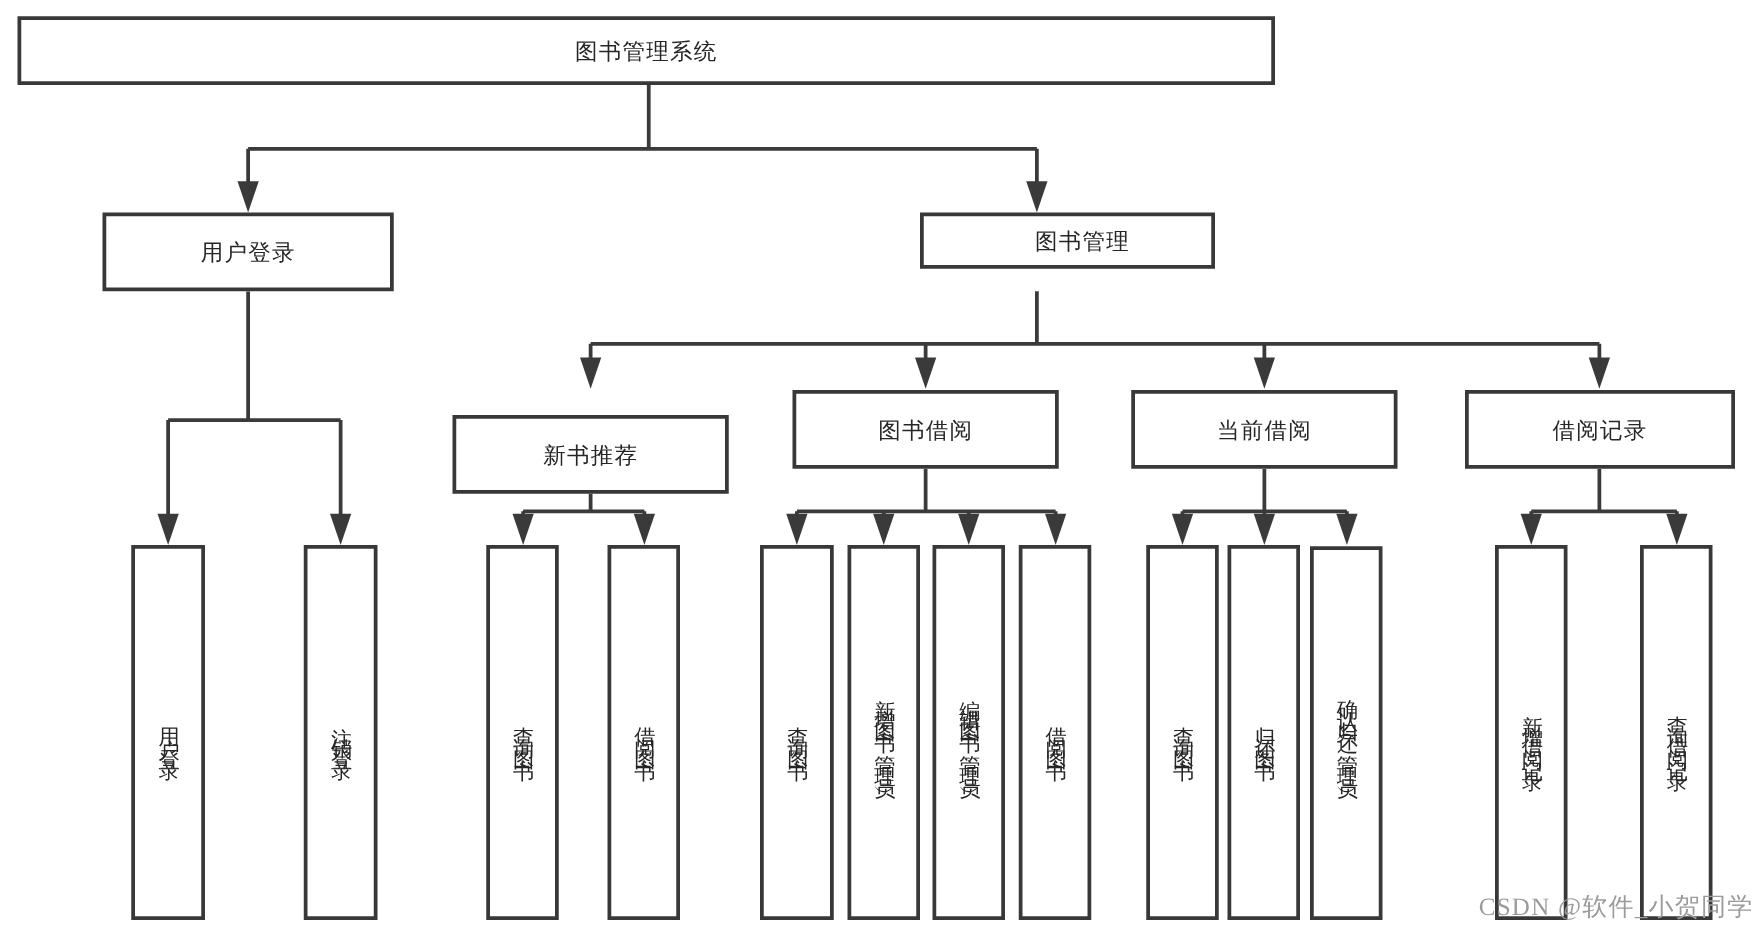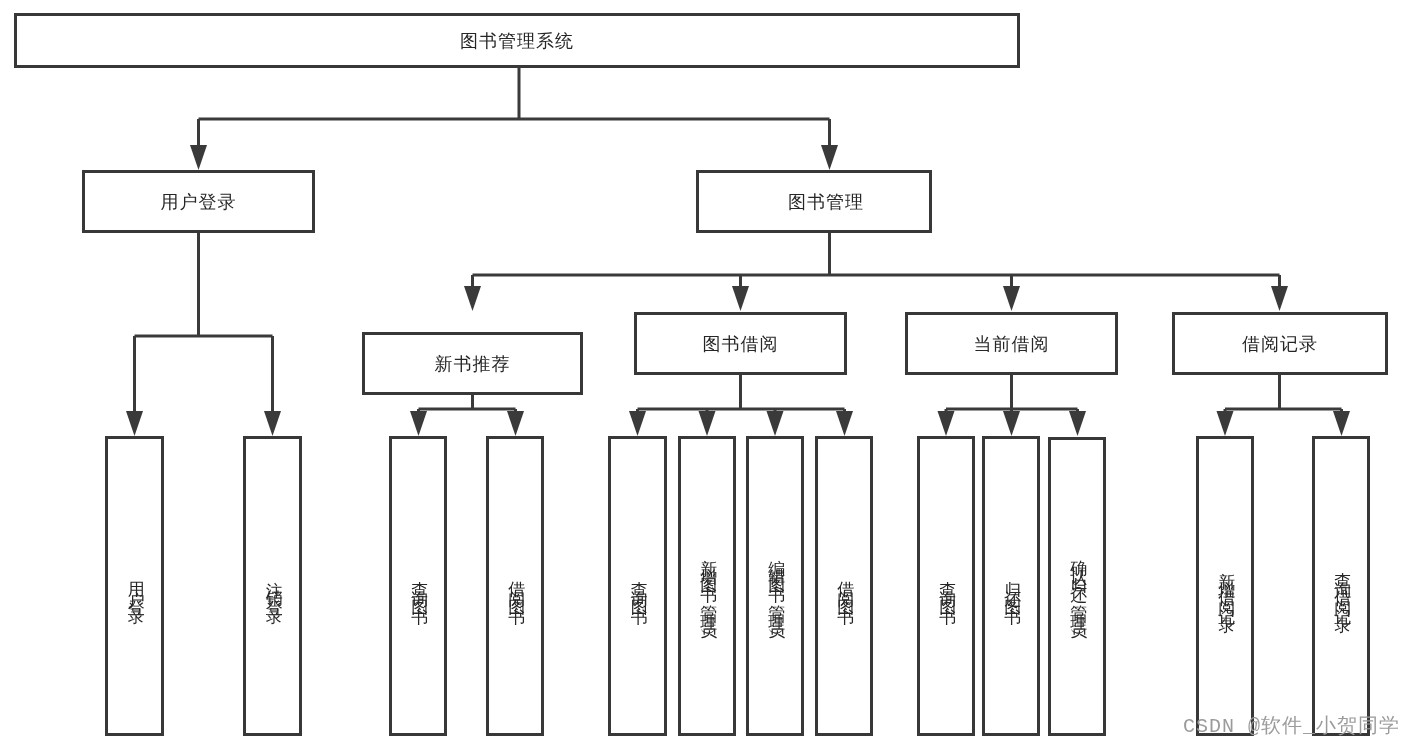--- a/index.html
+++ b/index.html
@@ -1,20 +1,20 @@
 <!DOCTYPE html>
 <html><head>
 <meta charset="utf-8">
 <style>
   html,body{margin:0;padding:0;background:#ffffff;}
   .stage{
     position:relative;
     width:1405px;height:747px;
     background:#ffffff;
-    font-family:Liberation Mono, monospace;
+    font-family:Liberation Serif, serif;
     overflow:hidden;
   }
   .connectors{position:absolute;left:0;top:0;z-index:0;}
   .box{
     position:absolute;
     box-sizing:border-box;
     background:#ffffff;
     border:3px solid #383838;
     display:flex;align-items:center;justify-content:center;
     color:#262626;
@@ -83,21 +83,21 @@
       <polygon points="1003,411 1020,411 1011.5,436"></polygon>
       <polygon points="1069,411 1086,411 1077.5,436"></polygon>
       <polygon points="1216.5,411 1233.5,411 1225,436"></polygon>
       <polygon points="1333,411 1350,411 1341.5,436"></polygon>
     </g>
   </svg>
 
   <div class="box hbox" style="left:14px;top:13px;width:1006px;height:55px;">图书管理系统</div>
 
   <div class="box hbox" style="left:82px;top:170px;width:233px;height:63px;">用户登录</div>
-  <div class="box hbox" style="left:696px;top:170px;width:236px;height:63px;padding-left:24px;">图书管理</div>
+  <div class="box hbox" style="left:736px;top:170px;width:236px;height:45px;padding-left:24px;">图书管理</div>
 
   <div class="box hbox" style="left:362px;top:312px;width:221px;height:63px;margin-top:20px;">新书推荐</div>
   <div class="box hbox" style="left:634px;top:312px;width:213px;height:63px;">图书借阅</div>
   <div class="box hbox" style="left:905px;top:312px;width:213px;height:63px;">当前借阅</div>
   <div class="box hbox" style="left:1172px;top:312px;width:216px;height:63px;">借阅记录</div>
 
   <div class="box vbox" style="left:105px;top:436px;width:59px;height:300px;">
     <span class="vtext">用户登录</span>
   </div>
   <div class="box vbox" style="left:243px;top:436px;width:59px;height:300px;">

